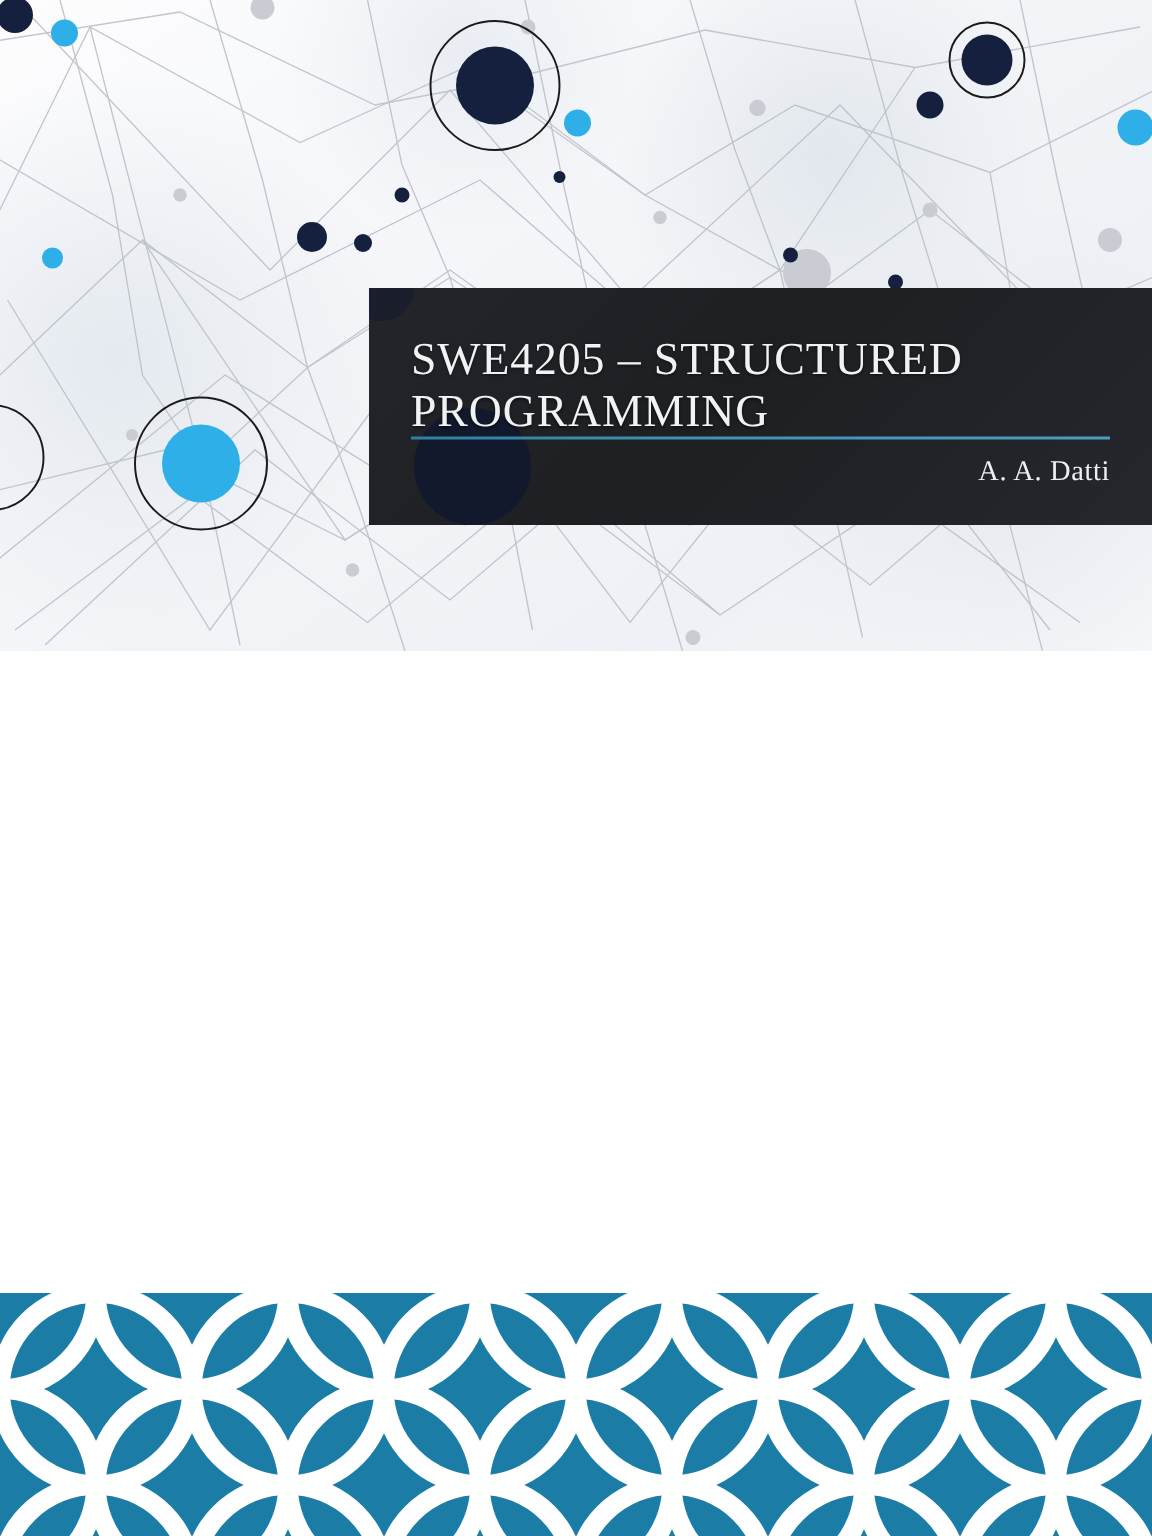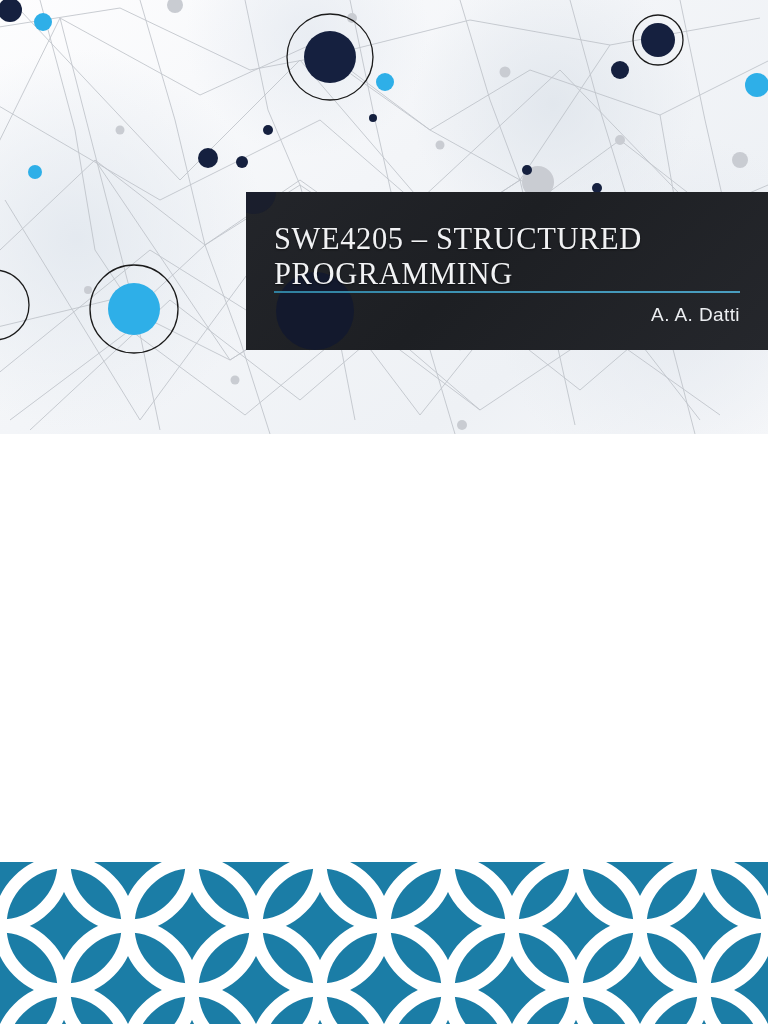--- a/index.html
+++ b/index.html
@@ -41,21 +41,21 @@
     text-shadow:0 1px 2px rgba(0,0,0,.55);
   }
   .title-rule {
     position:absolute; left:28px; top:99px; width:466px; height:2px;
     background:linear-gradient(90deg,#2f7f9e 0%, #3d93b4 40%, #4a9ec0 100%);
     z-index:4;
   }
   .title-author {
     position:absolute; right:28px; top:112px;
     color:#eceef1; font-size:19px; letter-spacing:.4px; z-index:4;
-    font-family:Liberation Sans, sans-serif;
+    font-family:Liberation Serif, serif;
   }
 
   
   .slide-outline {
     position:absolute; left:0; top:434px; width:768px; height:428px;
     background:#ffffff; overflow:hidden;
   }
 
   
   .slide-pattern {

